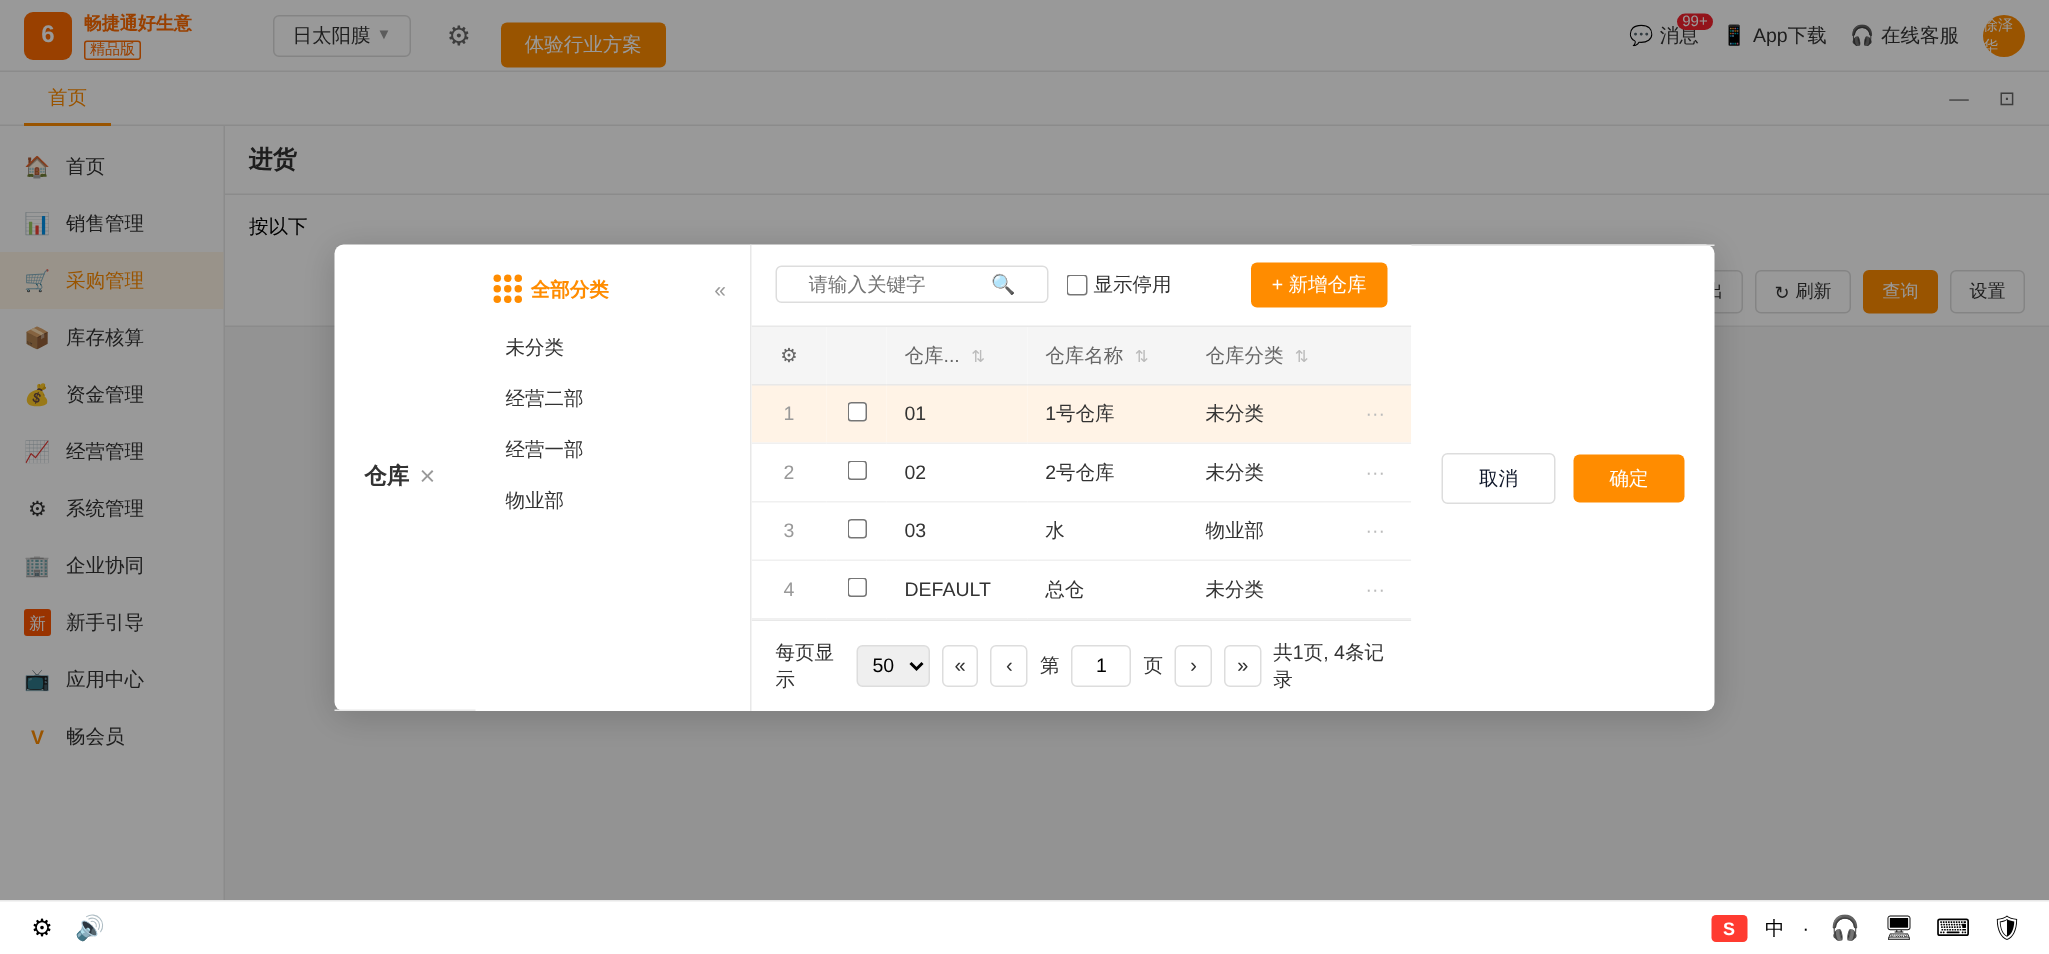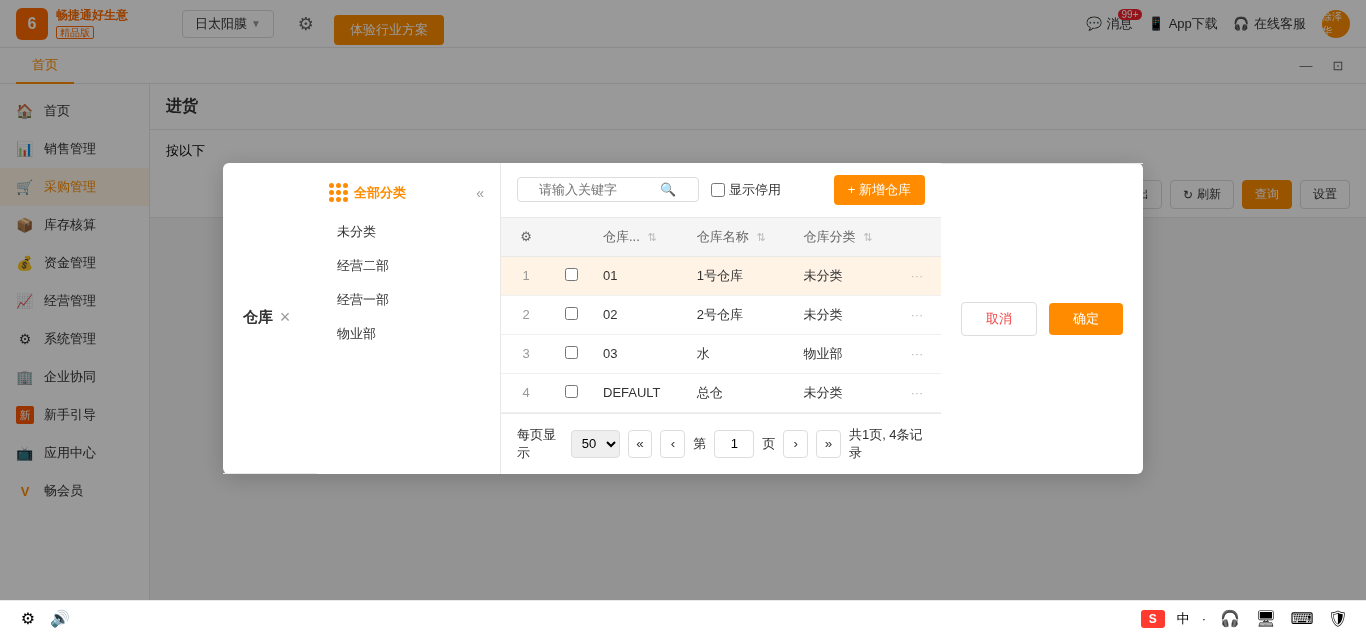--- a/index.html
+++ b/index.html
@@ -195,21 +195,21 @@
       background: #fff;
     }
     .page-input { width: 40px; height: 28px; border: 1px solid #ddd; border-radius: 4px; text-align: center; font-size: 13px; }
     .per-page-select { height: 28px; border: 1px solid #ddd; border-radius: 4px; padding: 0 6px; font-size: 13px; }
 
     
     .modal-footer {
       display: flex; align-items: center; justify-content: flex-end;
       gap: 12px; padding: 14px 20px; border-top: 1px solid #e8e8e8;
     }
-    .cancel-btn { padding: 7px 24px; border: 1px solid #ddd; background: #fff; border-radius: 4px; cursor: pointer; font-size: 13px; color: #ef4444; }
+    .cancel-btn { padding: 7px 24px; border: 1px solid #ddd; background: #fff; border-radius: 4px; cursor: pointer; font-size: 13px; color: #0f172a; }
     .confirm-btn { padding: 7px 24px; background: #ff8c00; color: #fff; border: none; border-radius: 4px; cursor: pointer; font-size: 13px; }
 
     
     .bottom-bar {
       position: fixed; bottom: 0; left: 0; right: 0;
       height: 36px; background: #fff; border-top: 1px solid #e8e8e8;
       display: flex; align-items: center; justify-content: space-between;
       padding: 0 16px; z-index: 200;
     }
     .bottom-left { display: flex; align-items: center; gap: 8px; }

